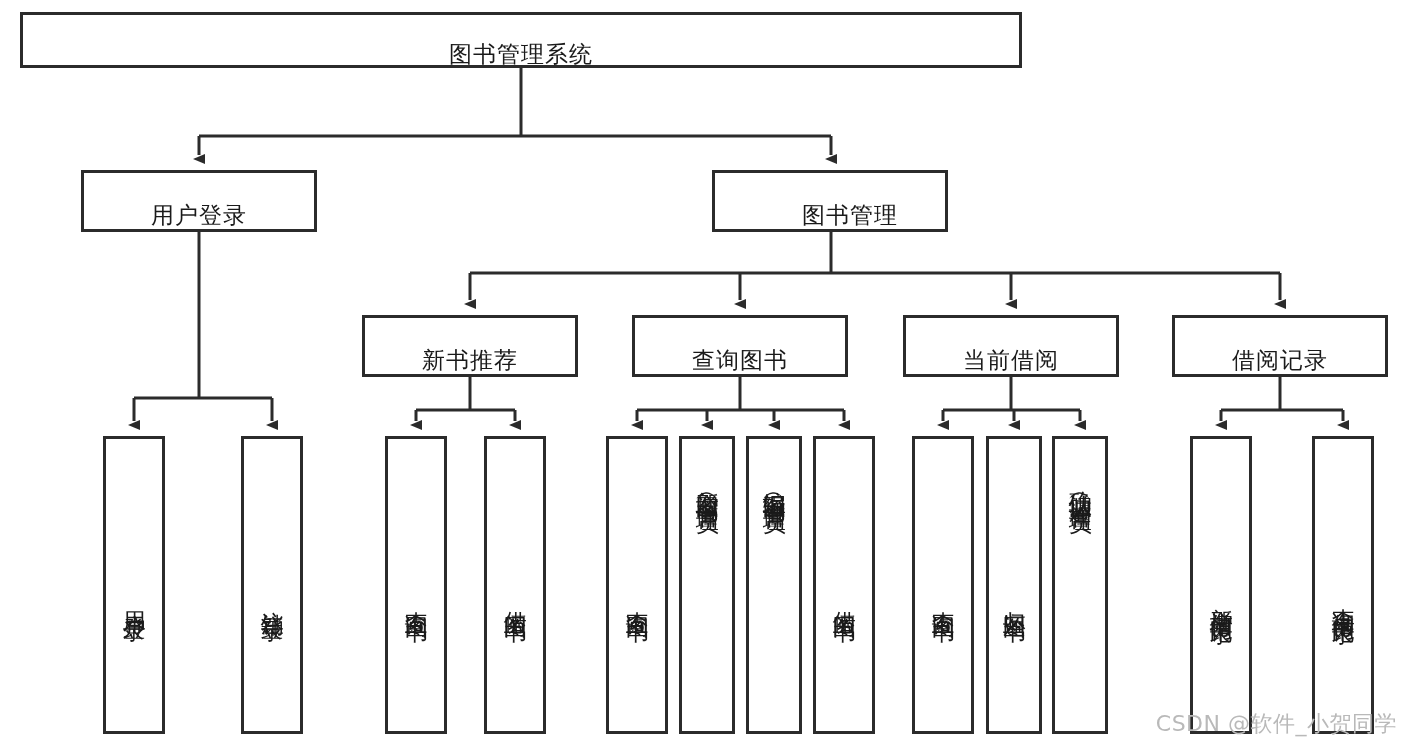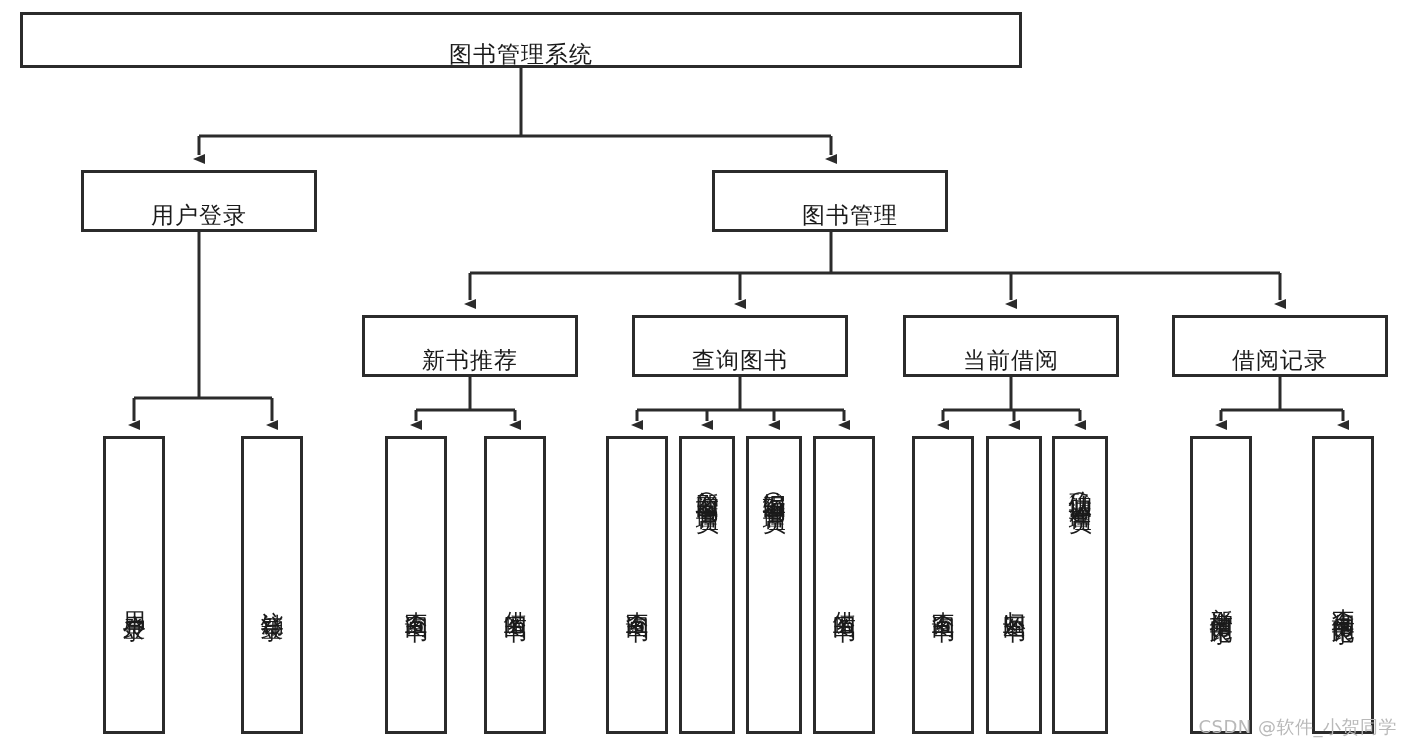--- a/index.html
+++ b/index.html
@@ -56,21 +56,21 @@
     text-align: start;
   }
   .node.vertical.centered {
     align-items: center;
     padding-top: 0;
   }
   #watermark {
     position: absolute;
     right: 8px;
     bottom: 8px;
-    font-size: 18px;
+    font-size: 22px;
     color: #b9b9b9;
     letter-spacing: 0.5px;
     white-space: nowrap;
     pointer-events: none;
   }
 </style>
 </head>
 <body>
 
 <div id="canvas">

